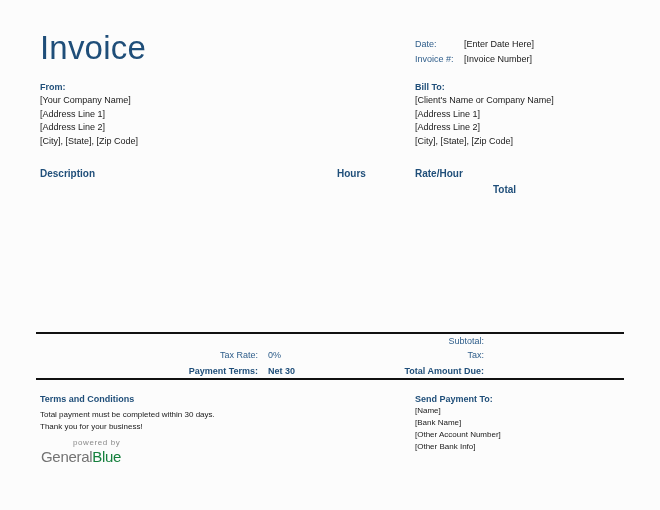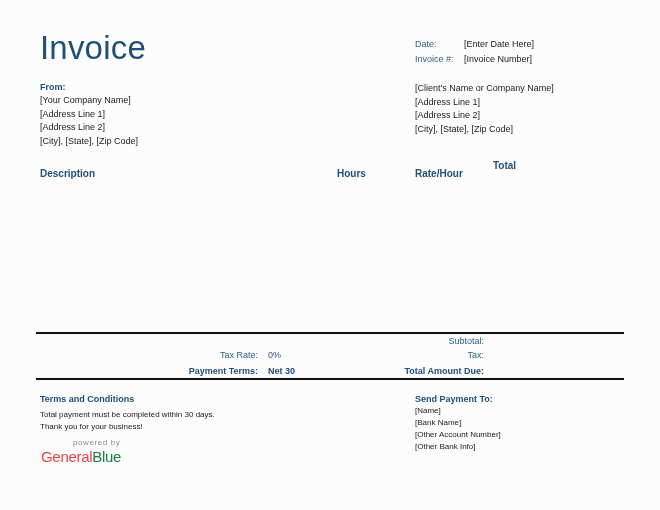--- a/index.html
+++ b/index.html
@@ -18,21 +18,21 @@
     }
     .small { font-size: 9px; line-height: 13.7px; }
     .hdr { font-size: 9px; font-weight: bold; color: #1f4e79; }
     .lbl { font-size: 9px; color: #2e5d8a; }
     .val { font-size: 9px; color: #1a1a1a; }
     .rule { position: absolute; left: 36px; width: 588px; height: 1.5px; background: #111; }
     .col-h { font-size: 10px; font-weight: bold; color: #1f4e79; }
     .right { text-align: right; }
     .gb-powered { font-size: 8px; color: #8a8a8a; letter-spacing: 0.6px; }
     .gb-logo { font-size: 15px; letter-spacing: -0.3px; }
-    .gb-general { color: #ef4444; }
+    .gb-general { color: #737373; }
     .gb-blue { color: #15803d; }
   </style>
 </head>
 <body>
 
 <div class="page">
 
   <div class="abs title">Invoice</div>
 
   <div class="abs lbl" style="left:415px; top:39px;">Date:</div>
@@ -44,32 +44,33 @@
     <div class="hdr" style="line-height:12px;">From:</div>
     <div class="small" style="margin-top:1px;">
       <div>[Your Company Name]</div>
       <div>[Address Line 1]</div>
       <div>[Address Line 2]</div>
       <div>[City], [State], [Zip Code]</div>
     </div>
   </div>
 
   <div class="abs" style="left:415px; top:81px;">
+    <div class="hdr" style="line-height:12px;">Bill To:</div>
     <div class="small" style="margin-top:1px;">
       <div>[Client's Name or Company Name]</div>
       <div>[Address Line 1]</div>
       <div>[Address Line 2]</div>
       <div>[City], [State], [Zip Code]</div>
     </div>
   </div>
 
   <div class="abs col-h" style="left:40px; top:168px;">Description</div>
   <div class="abs col-h" style="left:337px; top:168px;">Hours</div>
   <div class="abs col-h" style="left:415px; top:168px;">Rate/Hour</div>
-  <div class="abs col-h" style="left:493px; top:160px;">Total</div>
+  <div class="abs col-h" style="left:493px; top:184px;">Total</div>
 
   <div class="abs" style="left:36px; top:184px; width:588px; height:146px;"></div>
 
   <div class="rule" style="top:332px;"></div>
   <div class="rule" style="top:378px;"></div>
 
   <div class="abs lbl right" style="left:160px; width:98px; top:350px;">Tax Rate:</div>
   <div class="abs lbl" style="left:268px; top:350px;">0%</div>
   <div class="abs hdr right" style="left:150px; width:108px; top:366px;">Payment Terms:</div>
   <div class="abs hdr" style="left:268px; top:366px;">Net 30</div>

